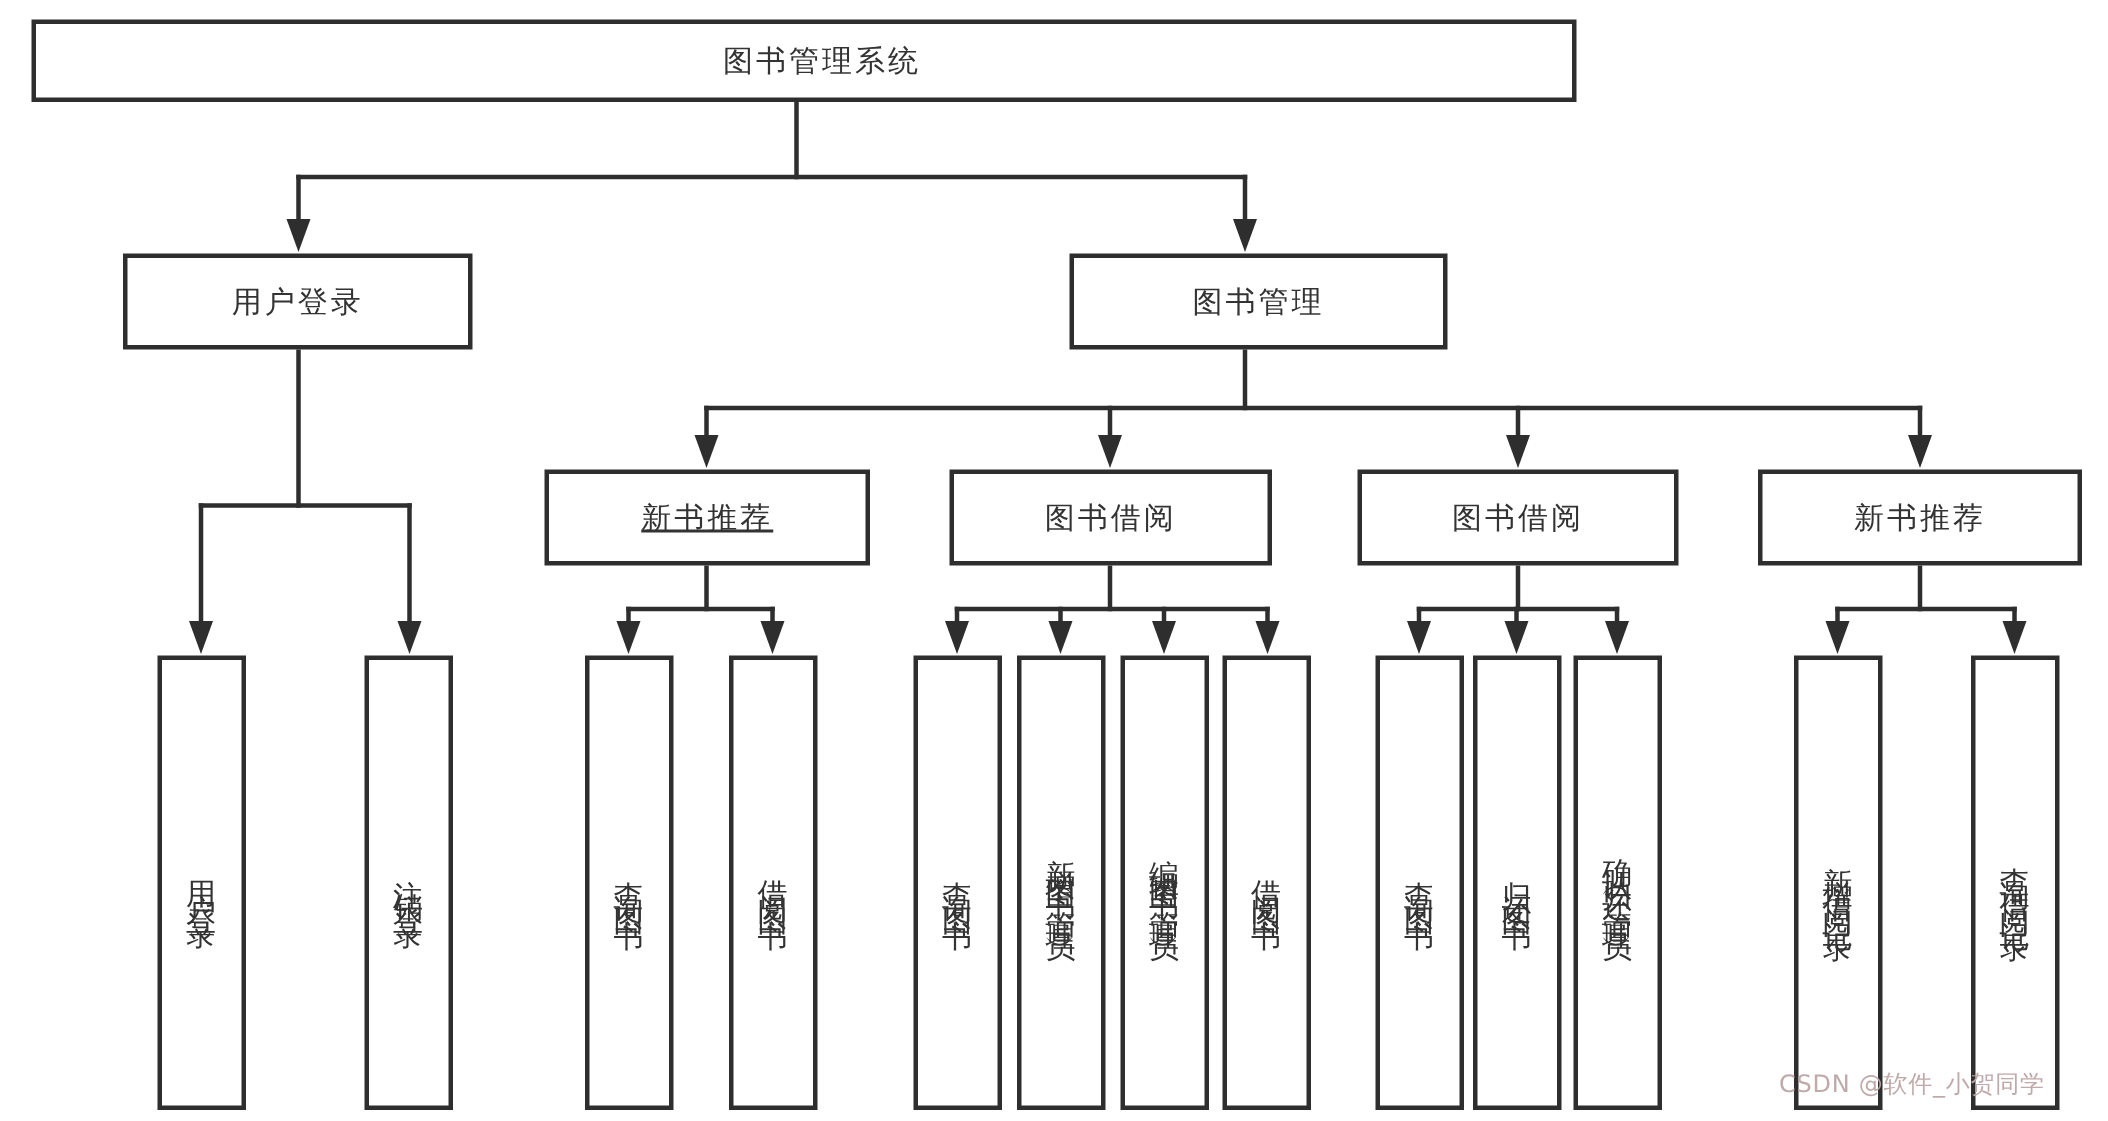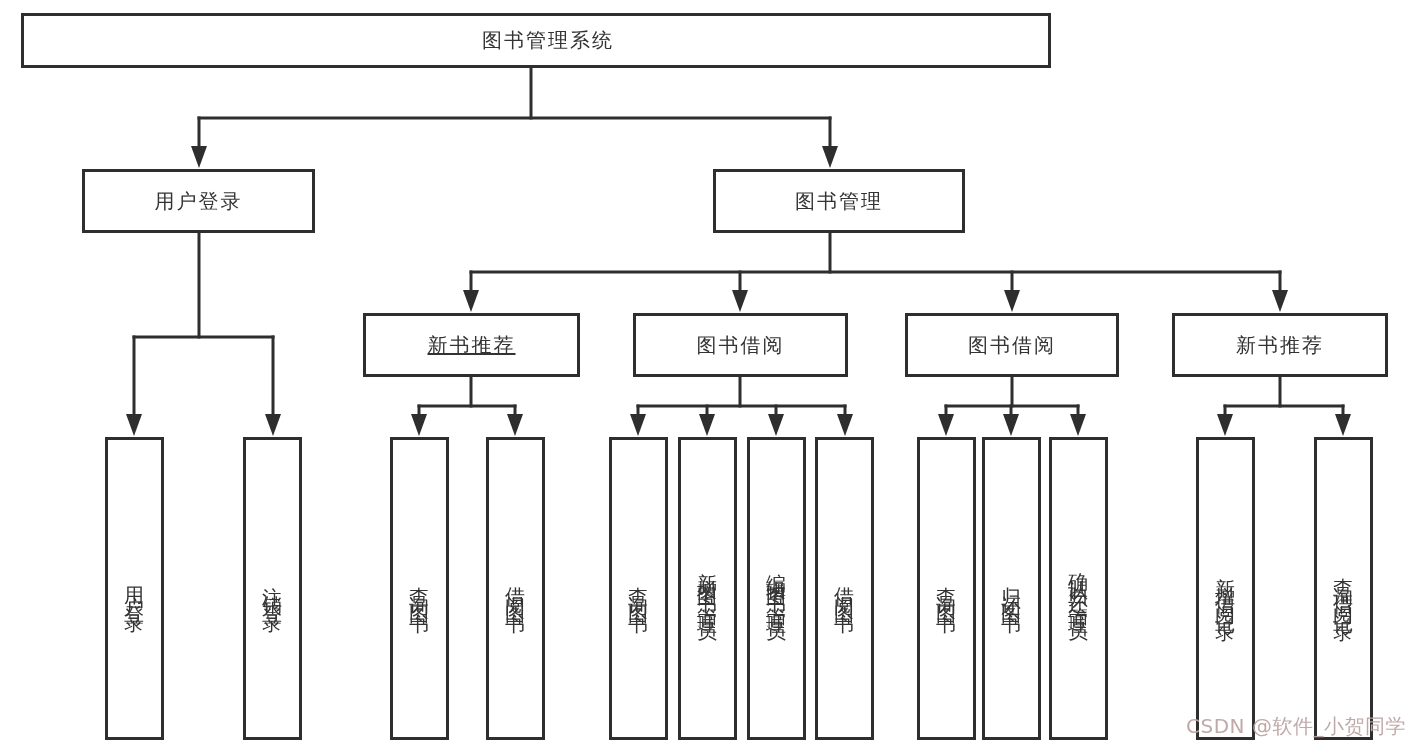--- a/index.html
+++ b/index.html
@@ -50,21 +50,21 @@
     font-size: 20px;
     line-height: 1;
     letter-spacing: 9px;
     white-space: nowrap;
   }
   .vbox.long .vtext { letter-spacing: 7px; }
   .watermark {
     position: absolute;
     left: 1186px;
     top: 713px;
-    font-size: 20px;
+    font-size: 16px;
     letter-spacing: 0.5px;
     color: rgba(188, 164, 164, 0.95);
     z-index: 5;
     white-space: nowrap;
   }
   line { stroke: #2e2e2e; stroke-width: 3; stroke-linecap: square; }
   polygon { fill: #2e2e2e; }
 </style>
 </head>
 <body>

